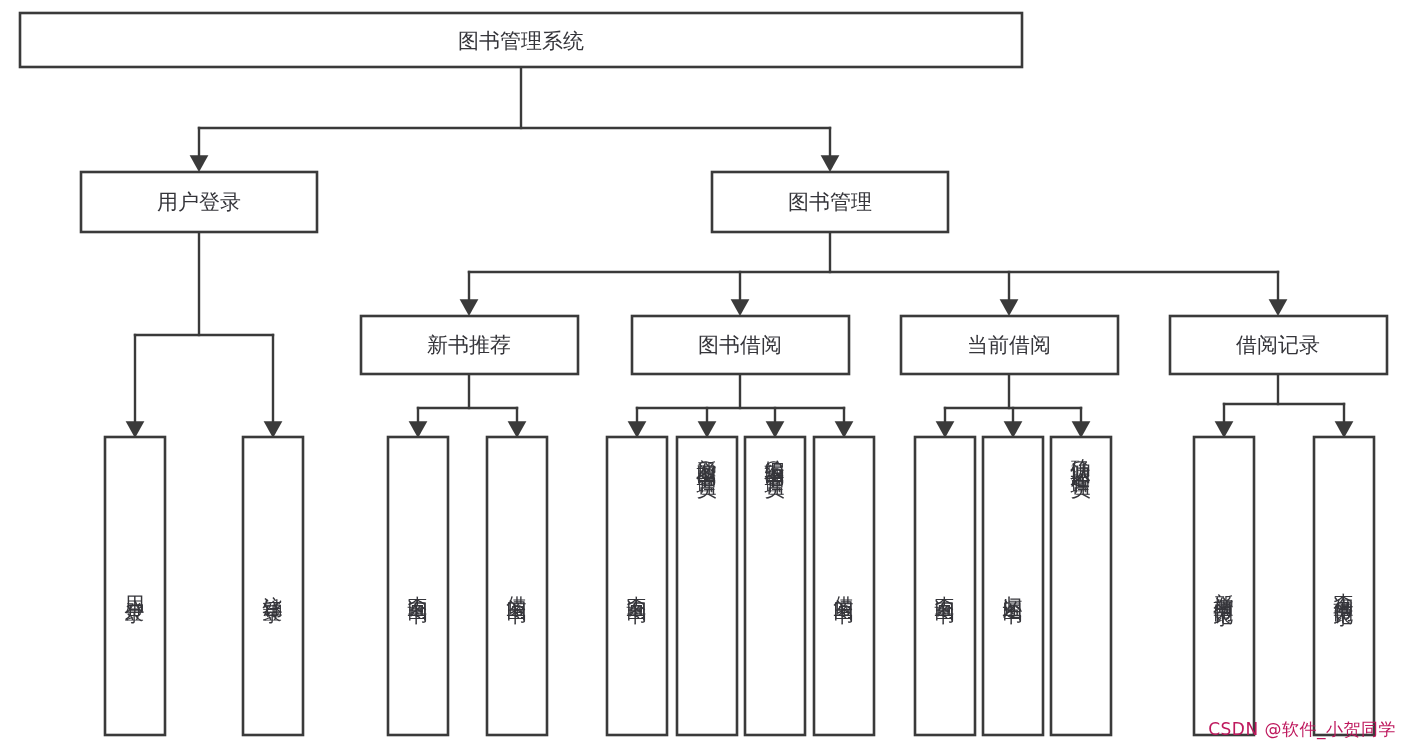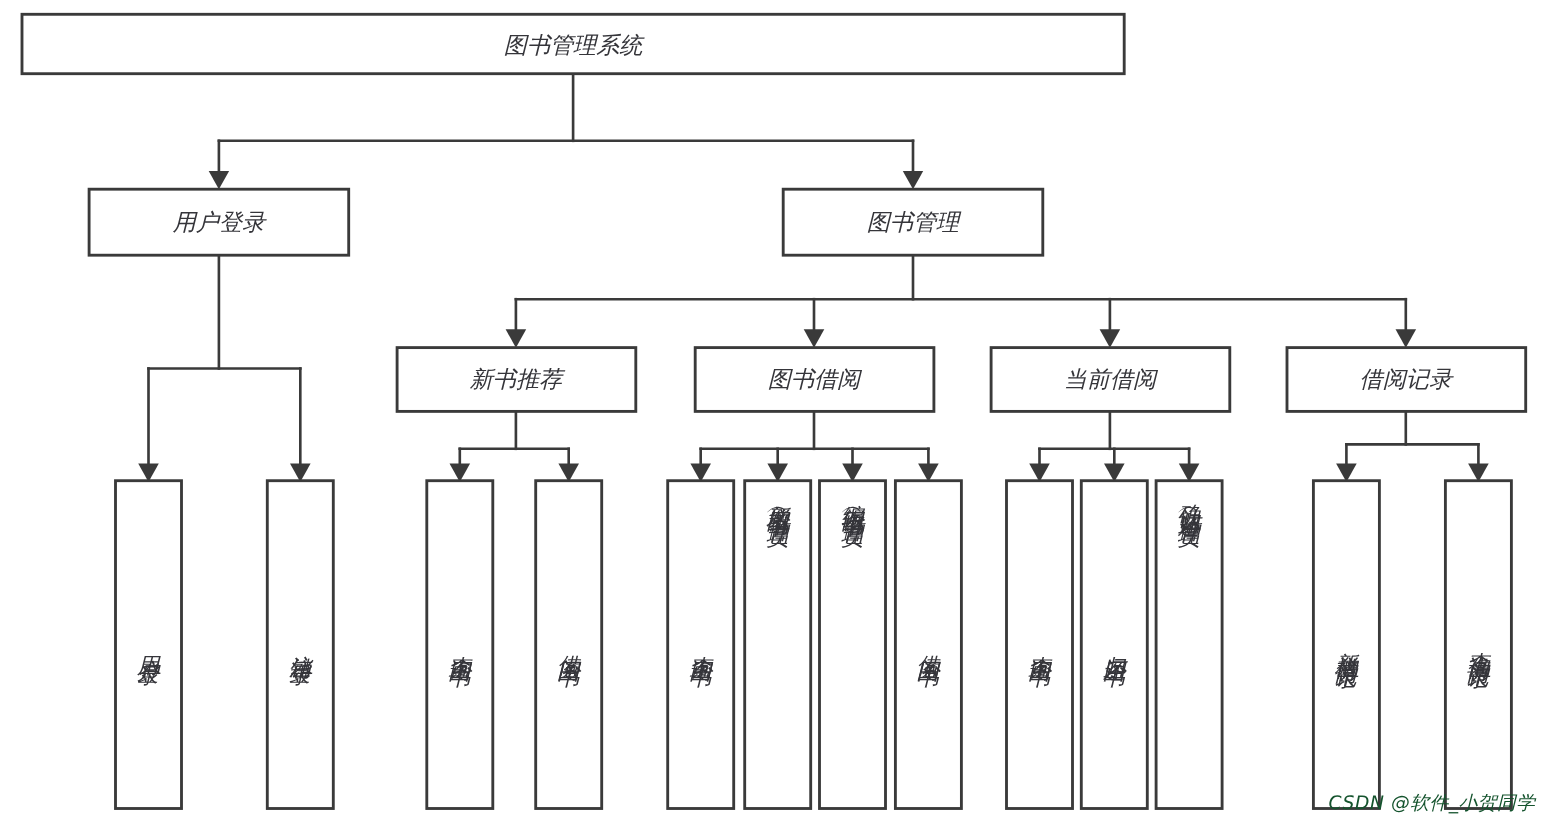--- a/index.html
+++ b/index.html
@@ -7,21 +7,20 @@
     padding: 0;
     background: #ffffff;
   }
   #canvas {
     position: relative;
     width: 1404px;
     height: 747px;
     background: #ffffff;
     font-family: "DejaVu Sans", "Liberation Sans", sans-serif;
     overflow: hidden;
-    font-style: italic;
   }
   #diagram-svg {
     position: absolute;
     left: 0;
     top: 0;
     width: 1405px;
     height: 747px;
   }
   .node-box {
     fill: #ffffff;
@@ -58,21 +57,21 @@
     letter-spacing: 3px;
     white-space: nowrap;
     text-align: center;
   }
   .watermark {
     position: absolute;
     right: 8px;
     bottom: 6px;
     font-family: "DejaVu Sans", "Liberation Sans", sans-serif;
     font-size: 17px;
-    color: #14532d;
+    color: #be185d;
     white-space: nowrap;
     letter-spacing: 0.5px;
   }
 </style>
 </head>
 <body>
 
 <div id="canvas">
 
   <svg id="diagram-svg" viewBox="0 0 1405 747" xmlns="http://www.w3.org/2000/svg">

